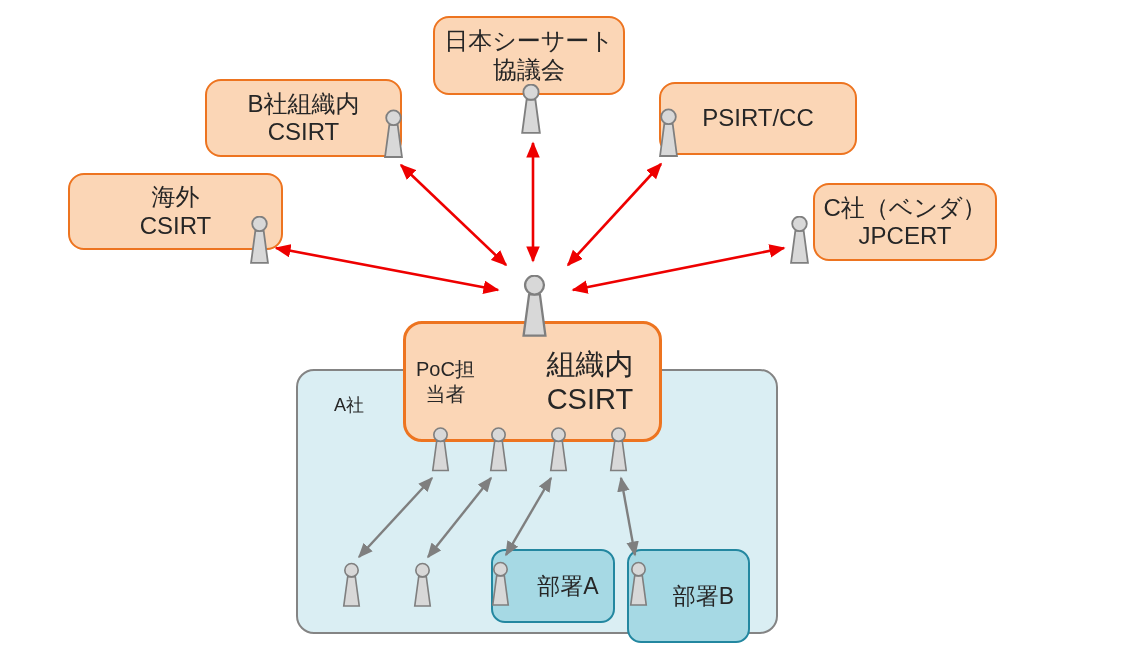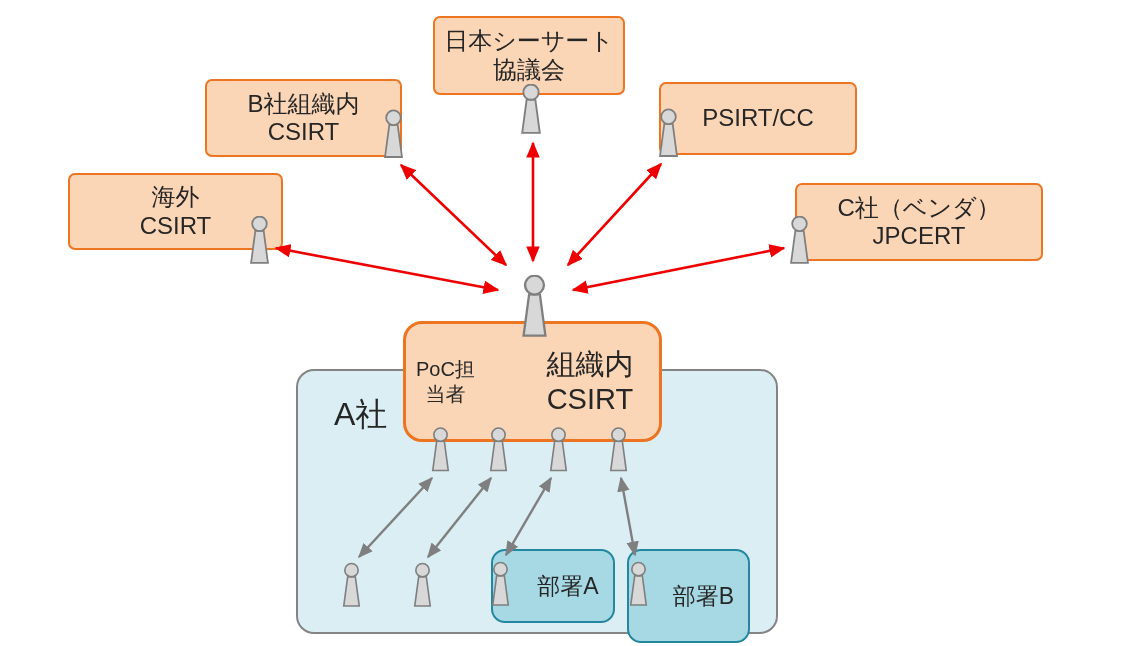--- a/index.html
+++ b/index.html
@@ -5,39 +5,39 @@
   html,body{margin:0;padding:0;background:#fff;}
   .stage{
     position:relative;width:1136px;height:646px;background:#fff;overflow:hidden;
     font-family:"Liberation Sans","DejaVu Sans",sans-serif;
     color:var(--text,#262626);
   }
   .box{position:absolute;box-sizing:border-box;}
   .ext{
     background:var(--external-fill,#FBD6B6);
     border:2.5px solid var(--external-border,#ED7420);
-    border-radius:7px;
+    border-radius:16px;
     display:flex;flex-direction:column;align-items:center;justify-content:center;
     font-size:24px;line-height:1.18;text-align:center;
   }
   .poc{
     background:var(--poc-fill,#FBD6B6);
     border:3px solid var(--poc-border,#ED7420);
     border-radius:19px;
     display:flex;flex-direction:row;align-items:center;justify-content:center;
     text-align:center;z-index:3;
   }
   .poc-role{font-size:20px;line-height:1.25;}
   .poc-name{font-size:29px;line-height:1.2;margin-left:36px;}
   .company{
     background:var(--company-fill,#DAEEF3);
     border:2.5px solid var(--company-border,#848484);
     border-radius:18px;z-index:1;
   }
-  .company-label{position:absolute;left:36px;top:22px;font-size:32px;}
+  .company-label{position:absolute;left:36px;top:22px;font-size:18px;}
   .dept{
     background:var(--department-fill,#A6D9E4);
     border:2.5px solid var(--department-border,#2387A0);
     border-radius:14px;z-index:2;
     display:flex;align-items:center;justify-content:center;
     font-size:23px;padding-left:30px;
   }
   .overlay{position:absolute;left:0;top:0;z-index:5;pointer-events:none;}
   .red-arrow{stroke:var(--external-arrow,#EE0000);stroke-width:2.6;}
   .gray-arrow{stroke:var(--internal-arrow,#7F7F7F);stroke-width:2.4;}
@@ -73,21 +73,21 @@
     <span>B社組織内</span>
     <span>CSIRT</span>
   </div>
   <div class="box ext" style="left:659px;top:82px;width:198px;height:73px">
     <span>PSIRT/CC</span>
   </div>
   <div class="box ext" style="left:68px;top:173px;width:215px;height:77px">
     <span>海外</span>
     <span>CSIRT</span>
   </div>
-  <div class="box ext" style="left:795px;top:183px;width:248px;height:78px">
+  <div class="box ext" style="left:813px;top:183px;width:184px;height:78px">
     <span>C社（ベンダ）</span>
     <span>JPCERT</span>
   </div>
 
   <div class="box poc" style="left:403px;top:321px;width:259px;height:121px">
     <span class="poc-role">PoC担当者</span>
     <span class="poc-name">組織内CSIRT</span>
   </div>
 
   <svg class="overlay" width="1136" height="646" viewBox="0 0 1136 646">

